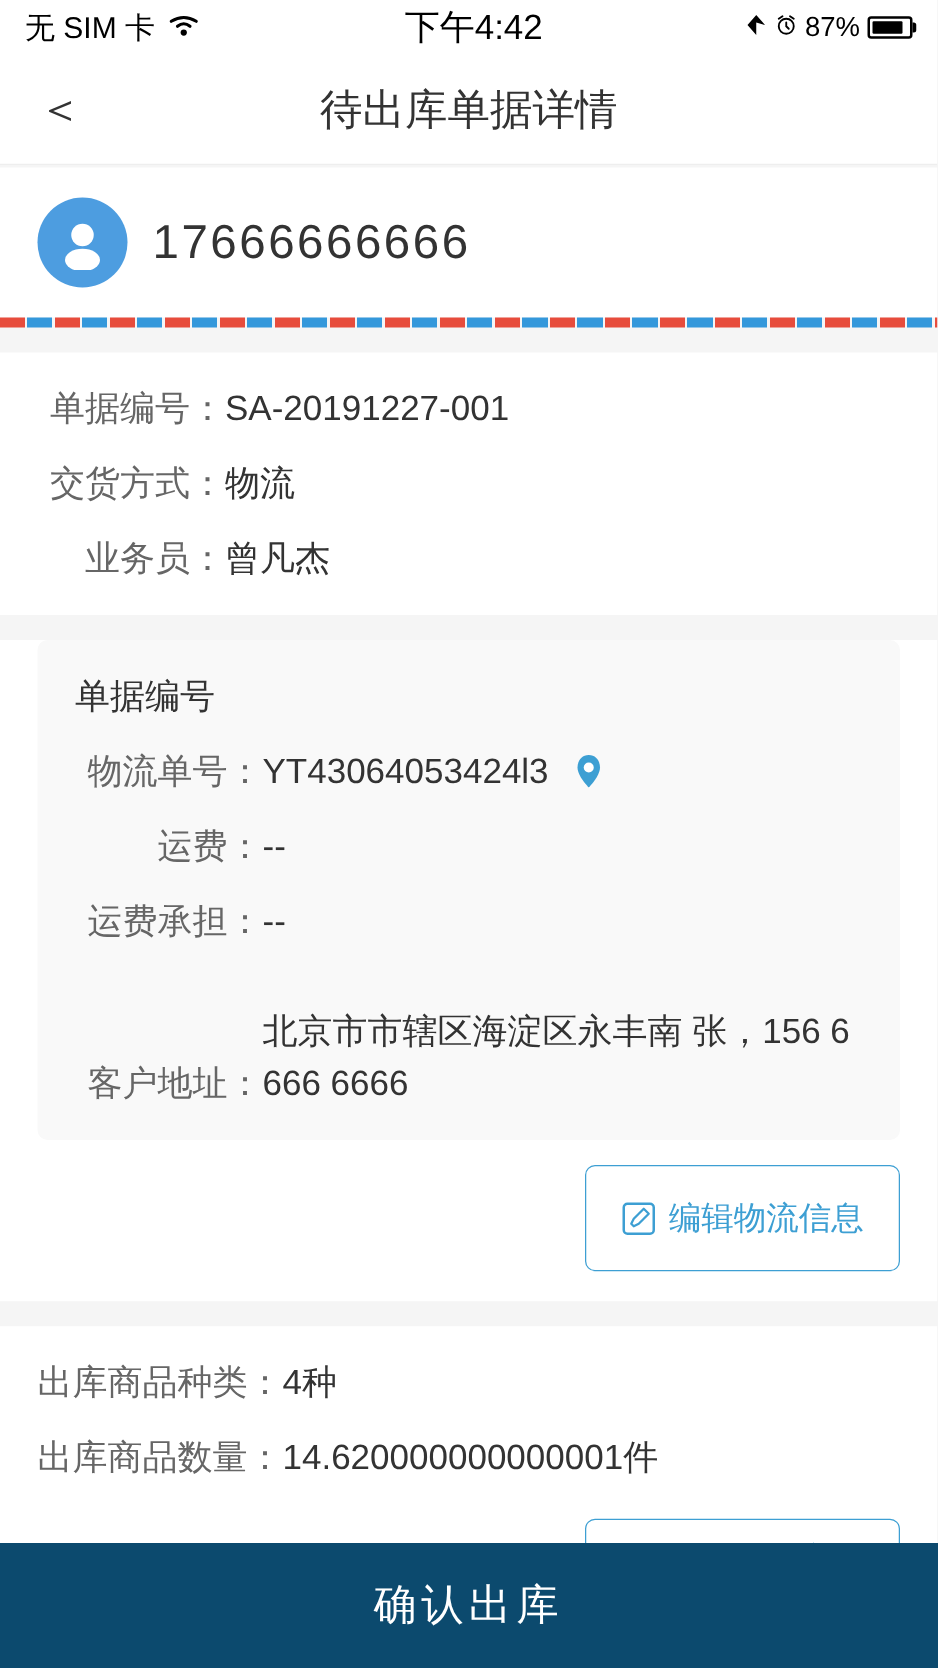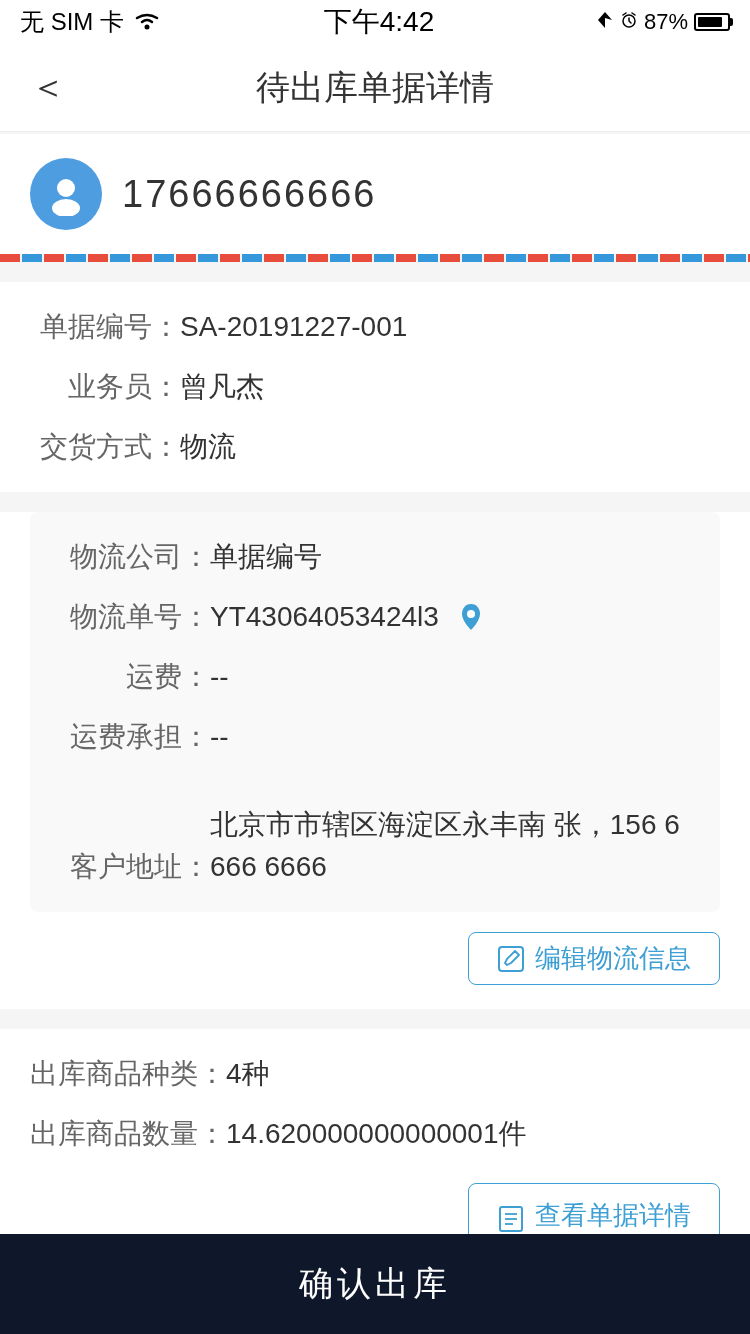--- a/index.html
+++ b/index.html
@@ -151,21 +151,21 @@
     
     .edit-btn-row {
       display: flex;
       justify-content: flex-end;
       margin-top: 20px;
     }
     .edit-btn {
       border: 1.5px solid #3d9fd3;
       color: #3d9fd3;
       border-radius: 8px;
-      padding: 8px 28px;
+      padding: 24px 28px;
       font-size: 26px;
       display: flex;
       align-items: center;
       gap: 10px;
       background: #fff;
       cursor: pointer;
     }
     .edit-btn svg { width: 28px; height: 28px; }
 
     
@@ -187,21 +187,21 @@
       height: 200px;
     }
 
     
     .confirm-btn-bar {
       position: fixed;
       bottom: 0;
       left: 0;
       width: 750px;
       height: 100px;
-      background: #0f172a;
+      background: #0c4a6e;
       display: flex;
       align-items: center;
       justify-content: center;
       cursor: pointer;
     }
     .confirm-btn-text {
       color: #fff;
       font-size: 34px;
       font-weight: 500;
       letter-spacing: 4px;
@@ -262,33 +262,32 @@
 </div>
 
 <div class="dashed-divider"></div>
 
 <div class="section">
   <div class="info-row">
     <span class="info-label">单据编号：</span>
     <span class="info-value">SA-20191227-001</span>
   </div>
   <div class="info-row">
+    <span class="info-label">交货方式：</span>
+    <span class="info-value">物流</span>
+  </div>
+  <div class="info-row">
     <span class="info-label">业务员：</span>
     <span class="info-value">曾凡杰</span>
   </div>
-  <div class="info-row">
-    <span class="info-label">交货方式：</span>
-    <span class="info-value">物流</span>
-  </div>
 </div>
 
 <div class="section" style="padding: 0 30px 24px;">
   <div class="logistics-card">
     <div class="info-row">
-      <span class="info-label">物流公司：</span>
       <span class="info-value">单据编号</span>
     </div>
     <div class="info-row">
       <span class="info-label">物流单号：</span>
       <span class="info-value tracking-value">
         <span>YT43064053424l3</span>
         <span class="location-pin-wrapper">
           <svg viewBox="0 0 34 34" fill="none">
             <circle cx="17" cy="14" r="8" fill="#3d9fd3"></circle>
             <path d="M17 4 C11 4 8 9 8 14 C8 21 17 30 17 30 C17 30 26 21 26 14 C26 9 23 4 17 4Z" fill="#3d9fd3"></path>

